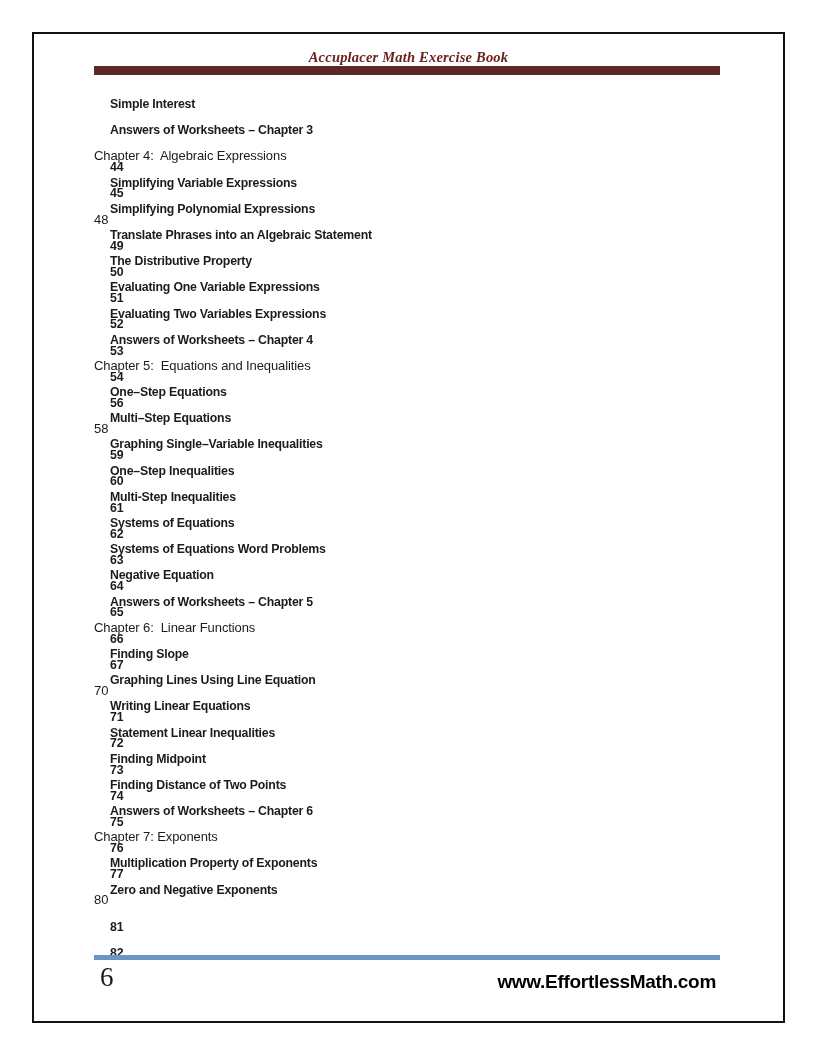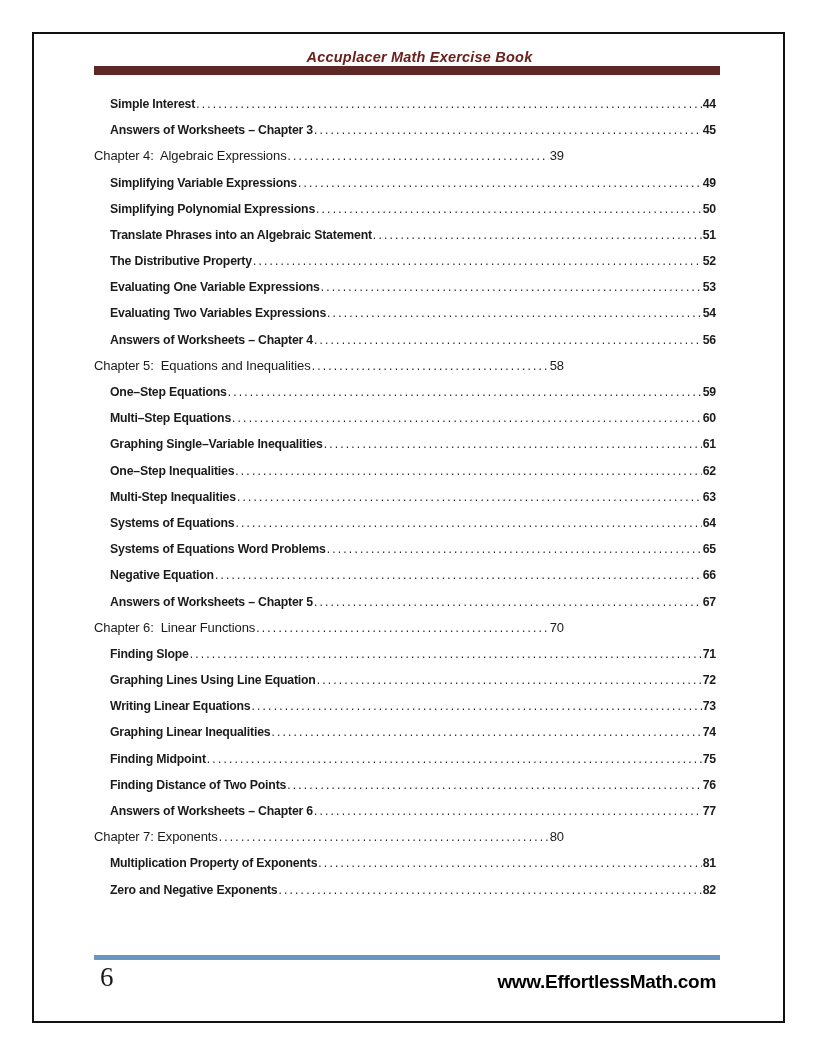--- a/index.html
+++ b/index.html
@@ -19,50 +19,52 @@
     position: absolute;
     left: 32px;
     top: 32px;
     width: 749px;
     height: 987px;
     border: 2px solid #111111;
     background: #ffffff;
   }
   .header-title {
     position: absolute;
-    left: 11px;
+    left: 0;
     top: 15px;
     width: 100%;
     text-align: center;
     font-size: 14.5px;
     font-weight: bold;
     font-style: italic;
     color: #6b211d;
     letter-spacing: 0.2px;
+    font-family: Liberation Serif, serif;
   }
   .header-rule {
     position: absolute;
     left: 60px;
     top: 32px;
     width: 626px;
     height: 9px;
   }
   .toc-list {
     position: absolute;
     left: 60px;
     top: 57px;
     width: 622px;
   }
   .toc-row {
     display: flex;
-    align-items: flex-end;
+    align-items: flex-start;
     height: 26.2px;
     line-height: 26.2px;
     color: #1b1b1b;
     white-space: nowrap;
+    flex-direction: column;
   }
   .toc-row.sub {
     margin-left: 16px;
     font-weight: bold;
     font-size: 12.3px;
     letter-spacing: -0.2px;
   }
   .toc-row.chapter {
     width: 470px;
     font-weight: normal;
@@ -133,21 +135,21 @@
           <span class="toc-page">44</span>
         </div>
         <div class="toc-row sub">
           <span class="toc-label">Answers of Worksheets – Chapter 3</span>
           <span class="toc-dots"></span>
           <span class="toc-page">45</span>
         </div>
         <div class="toc-row chapter">
           <span class="toc-label">Chapter 4:  Algebraic Expressions</span>
           <span class="toc-dots"></span>
-          <span class="toc-page">39</span>
+          <span class="toc-page">48</span>
         </div>
         <div class="toc-row sub">
           <span class="toc-label">Simplifying Variable Expressions</span>
           <span class="toc-dots"></span>
           <span class="toc-page">49</span>
         </div>
         <div class="toc-row sub">
           <span class="toc-label">Simplifying Polynomial Expressions</span>
           <span class="toc-dots"></span>
           <span class="toc-page">50</span>
@@ -241,21 +243,21 @@
           <span class="toc-label">Graphing Lines Using Line Equation</span>
           <span class="toc-dots"></span>
           <span class="toc-page">72</span>
         </div>
         <div class="toc-row sub">
           <span class="toc-label">Writing Linear Equations</span>
           <span class="toc-dots"></span>
           <span class="toc-page">73</span>
         </div>
         <div class="toc-row sub">
-          <span class="toc-label">Graphing Linear Inequalities</span>
+          <span class="toc-label">Statement Linear Inequalities</span>
           <span class="toc-dots"></span>
           <span class="toc-page">74</span>
         </div>
         <div class="toc-row sub">
           <span class="toc-label">Finding Midpoint</span>
           <span class="toc-dots"></span>
           <span class="toc-page">75</span>
         </div>
         <div class="toc-row sub">
           <span class="toc-label">Finding Distance of Two Points</span>

